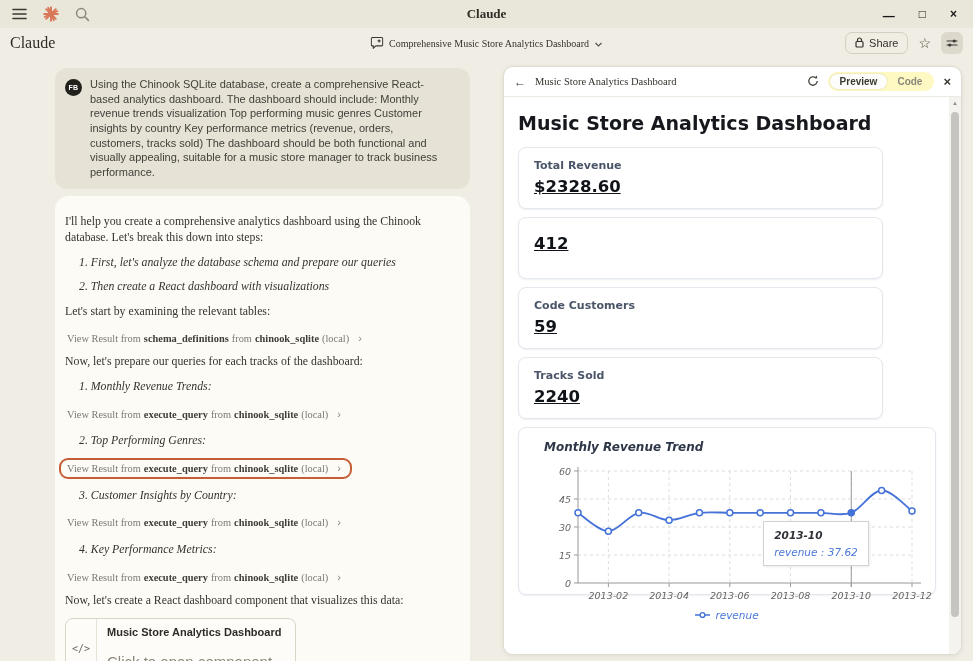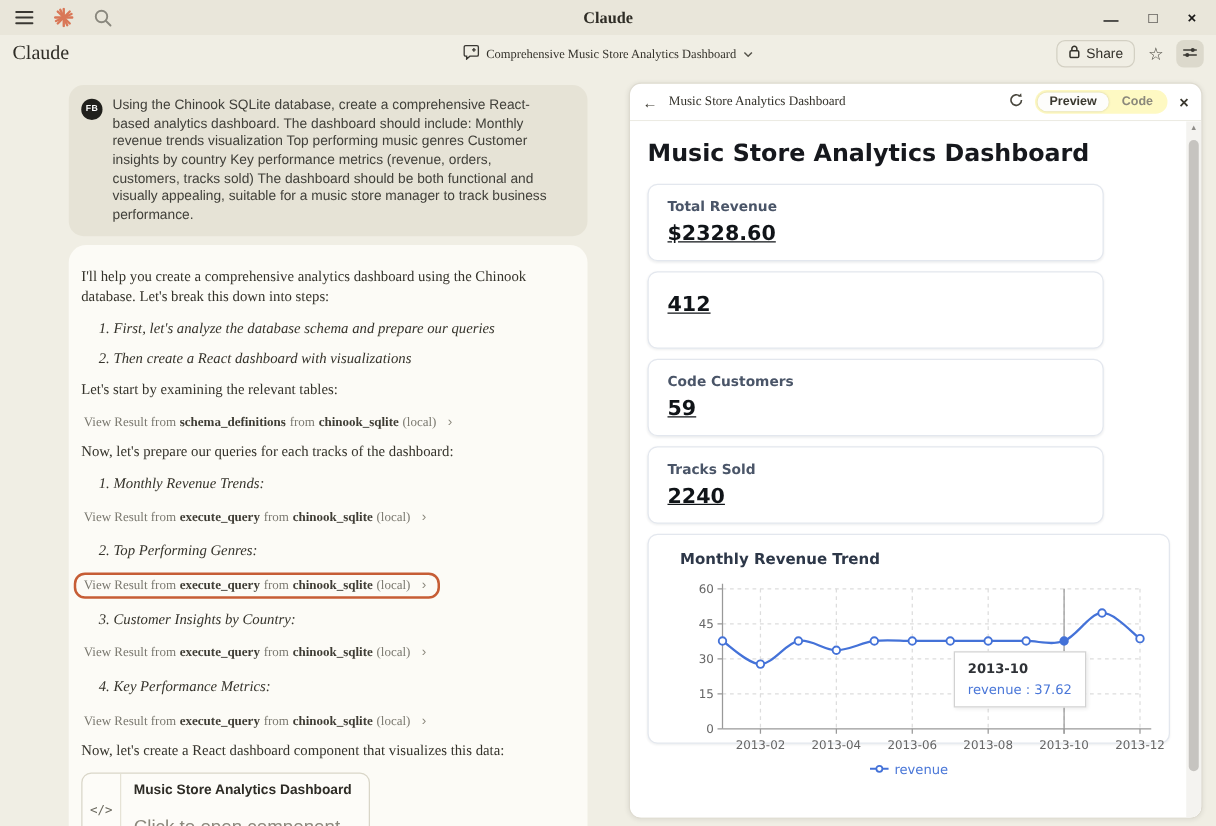--- a/index.html
+++ b/index.html
@@ -57,21 +57,21 @@
   .toggle .seg.active { background:#fdfdfb; color:#3a382f; box-shadow:0 0 2px rgba(0,0,0,.18); }
   .ap-close { font-size:13px; font-weight:700; color:#3a382f; cursor:pointer; }
   .ap-content { flex:1; position:relative; background:#fff; padding:0 14px 0 14px; overflow:hidden; }
   .ap-scrollbar { position:absolute; right:0; top:0; bottom:0; width:12px; background:#f4f3f0; }
   .ap-scroll-arrow { position:absolute; top:3px; left:0; right:0; text-align:center; font-size:6px; color:#8f8d89; cursor:pointer; }
   .ap-scroll-thumb { position:absolute; top:15px; left:2px; width:8px; height:505px; background:#c6c4c0; border-radius:4px; cursor:pointer; }
   .dash-title { font-size:19px; font-weight:700; color:#16181d; margin:15px 0 13px; font-family:"DejaVu Sans",sans-serif; }
   .kpi-card { height:62px; border:1px solid #e3e7ee; border-radius:8px; box-shadow:0 1px 2px rgba(16,24,40,.07); padding:11px 15px; margin-bottom:8px; background:#fff; width:365px; }
   .kpi-label { font-size:11px; font-weight:700; color:#4a5568; font-family:"DejaVu Sans",sans-serif; }
   .kpi-value { font-size:16.5px; font-weight:700; color:#101418; margin-top:5px; font-family:"DejaVu Sans",sans-serif;text-decoration:underline; }
-  .chart-card { border:1px solid #e3e7ee; border-radius:8px; box-shadow:0 1px 2px rgba(16,24,40,.07); padding:12px 13px 8px; height:168px; background:#fff; width:418px; margin-top:6px; }
+  .chart-card { border:1px solid #e3e7ee; border-radius:8px; box-shadow:0 1px 2px rgba(16,24,40,.07); padding:12px 13px 8px; height:168px; background:#fff; width:418px; margin-top:6px;font-style:italic; }
   .chart-title { font-size:12px; font-weight:700; color:#2d3748; font-family:"DejaVu Sans",sans-serif; margin-left:12px; }
   .chart-wrap { position:relative; margin-top:5px; }
   .chart-legend { display:flex; justify-content:center; align-items:center; gap:5px; font-size:10.5px; color:#4a77d8; font-family:"DejaVu Sans",sans-serif; cursor:pointer; }
   .chart-tooltip { position:absolute; background:#fff; border:1px solid #d2d2d2; box-shadow:1px 1px 3px rgba(0,0,0,.08); padding:7px 10px; font-size:10.5px; white-space:nowrap; font-family:"DejaVu Sans",sans-serif; }
   .tt-label { font-weight:700; color:#2f3237; margin-bottom:5px; }
   .tt-value { color:#4a77d8; }
 </style>
 </head>
 <body>
 

